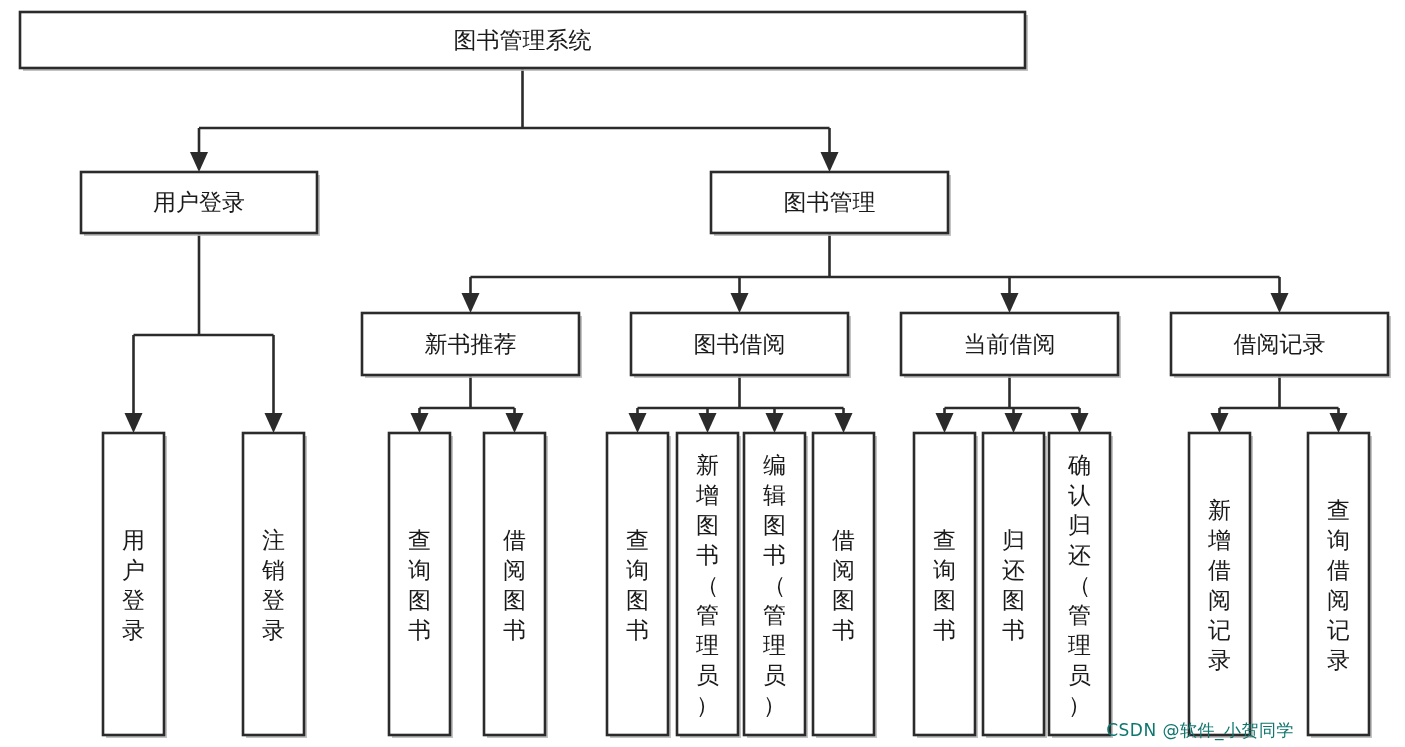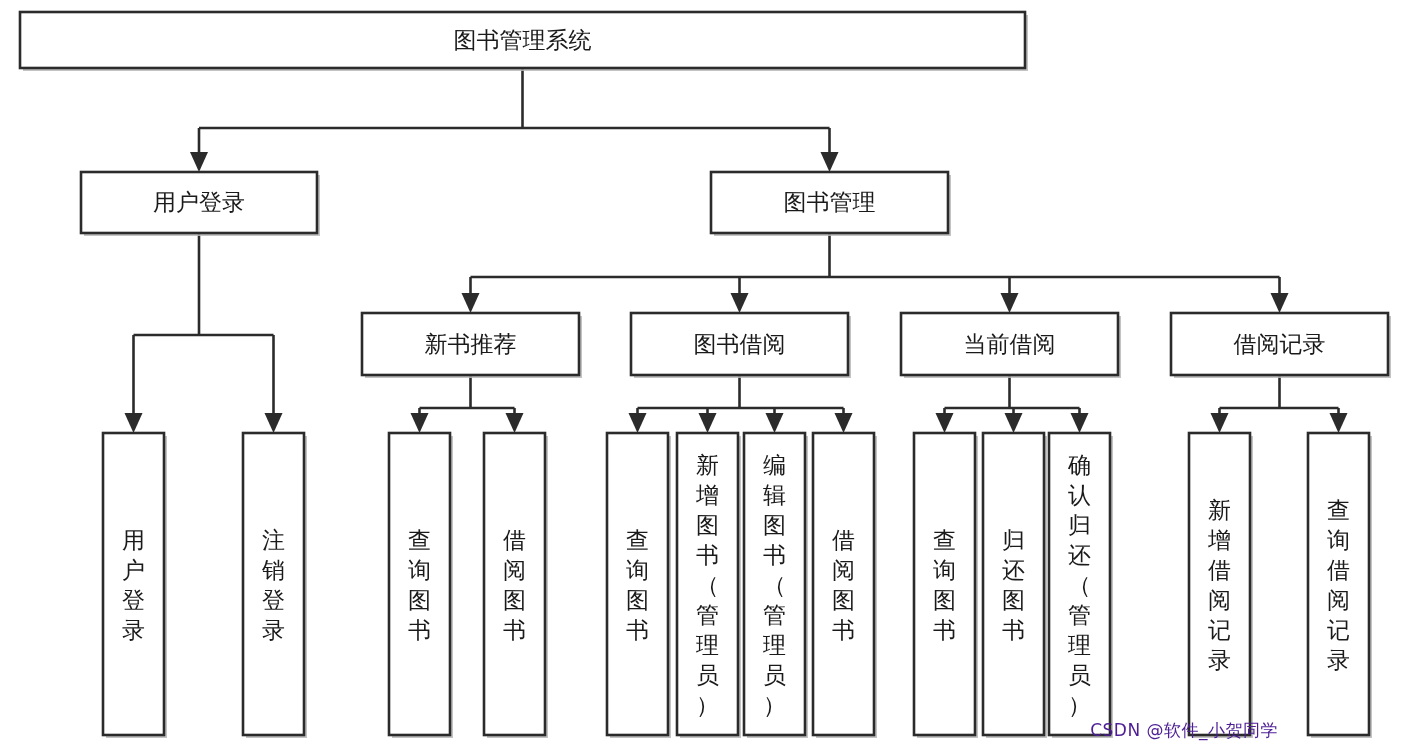--- a/index.html
+++ b/index.html
@@ -53,25 +53,25 @@
     dominant-baseline: middle;
   }
   .node-label-v {
     font-family: "DejaVu Sans", "Liberation Sans", sans-serif;
     font-size: 23px;
     fill: #1a1a1a;
     text-anchor: middle;
   }
   .watermark {
     position: absolute;
-    right: 20px;
+    right: 4px;
     bottom: 5px;
     font-family: "DejaVu Sans", "Liberation Sans", sans-serif;
     font-size: 17px;
-    color: #4c1d95;
+    color: #0f766e;
     white-space: nowrap;
     letter-spacing: 0.5px;
     pointer-events: none;
   }
 </style>
 </head>
 <body>
 
 <div id="diagram-root">
 

